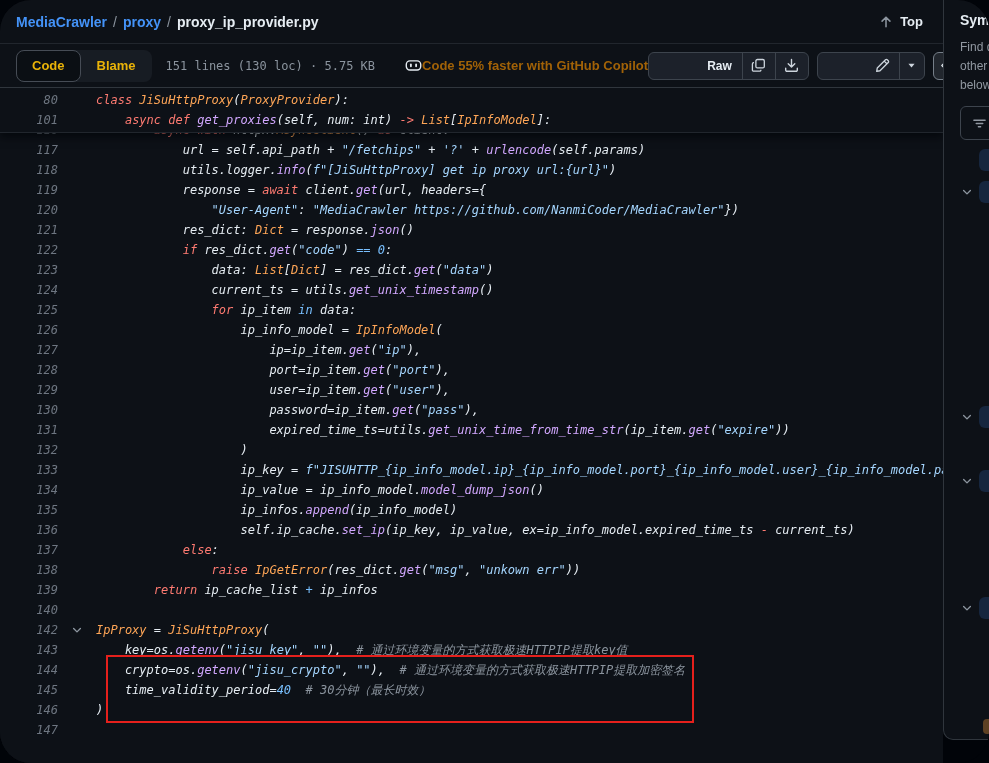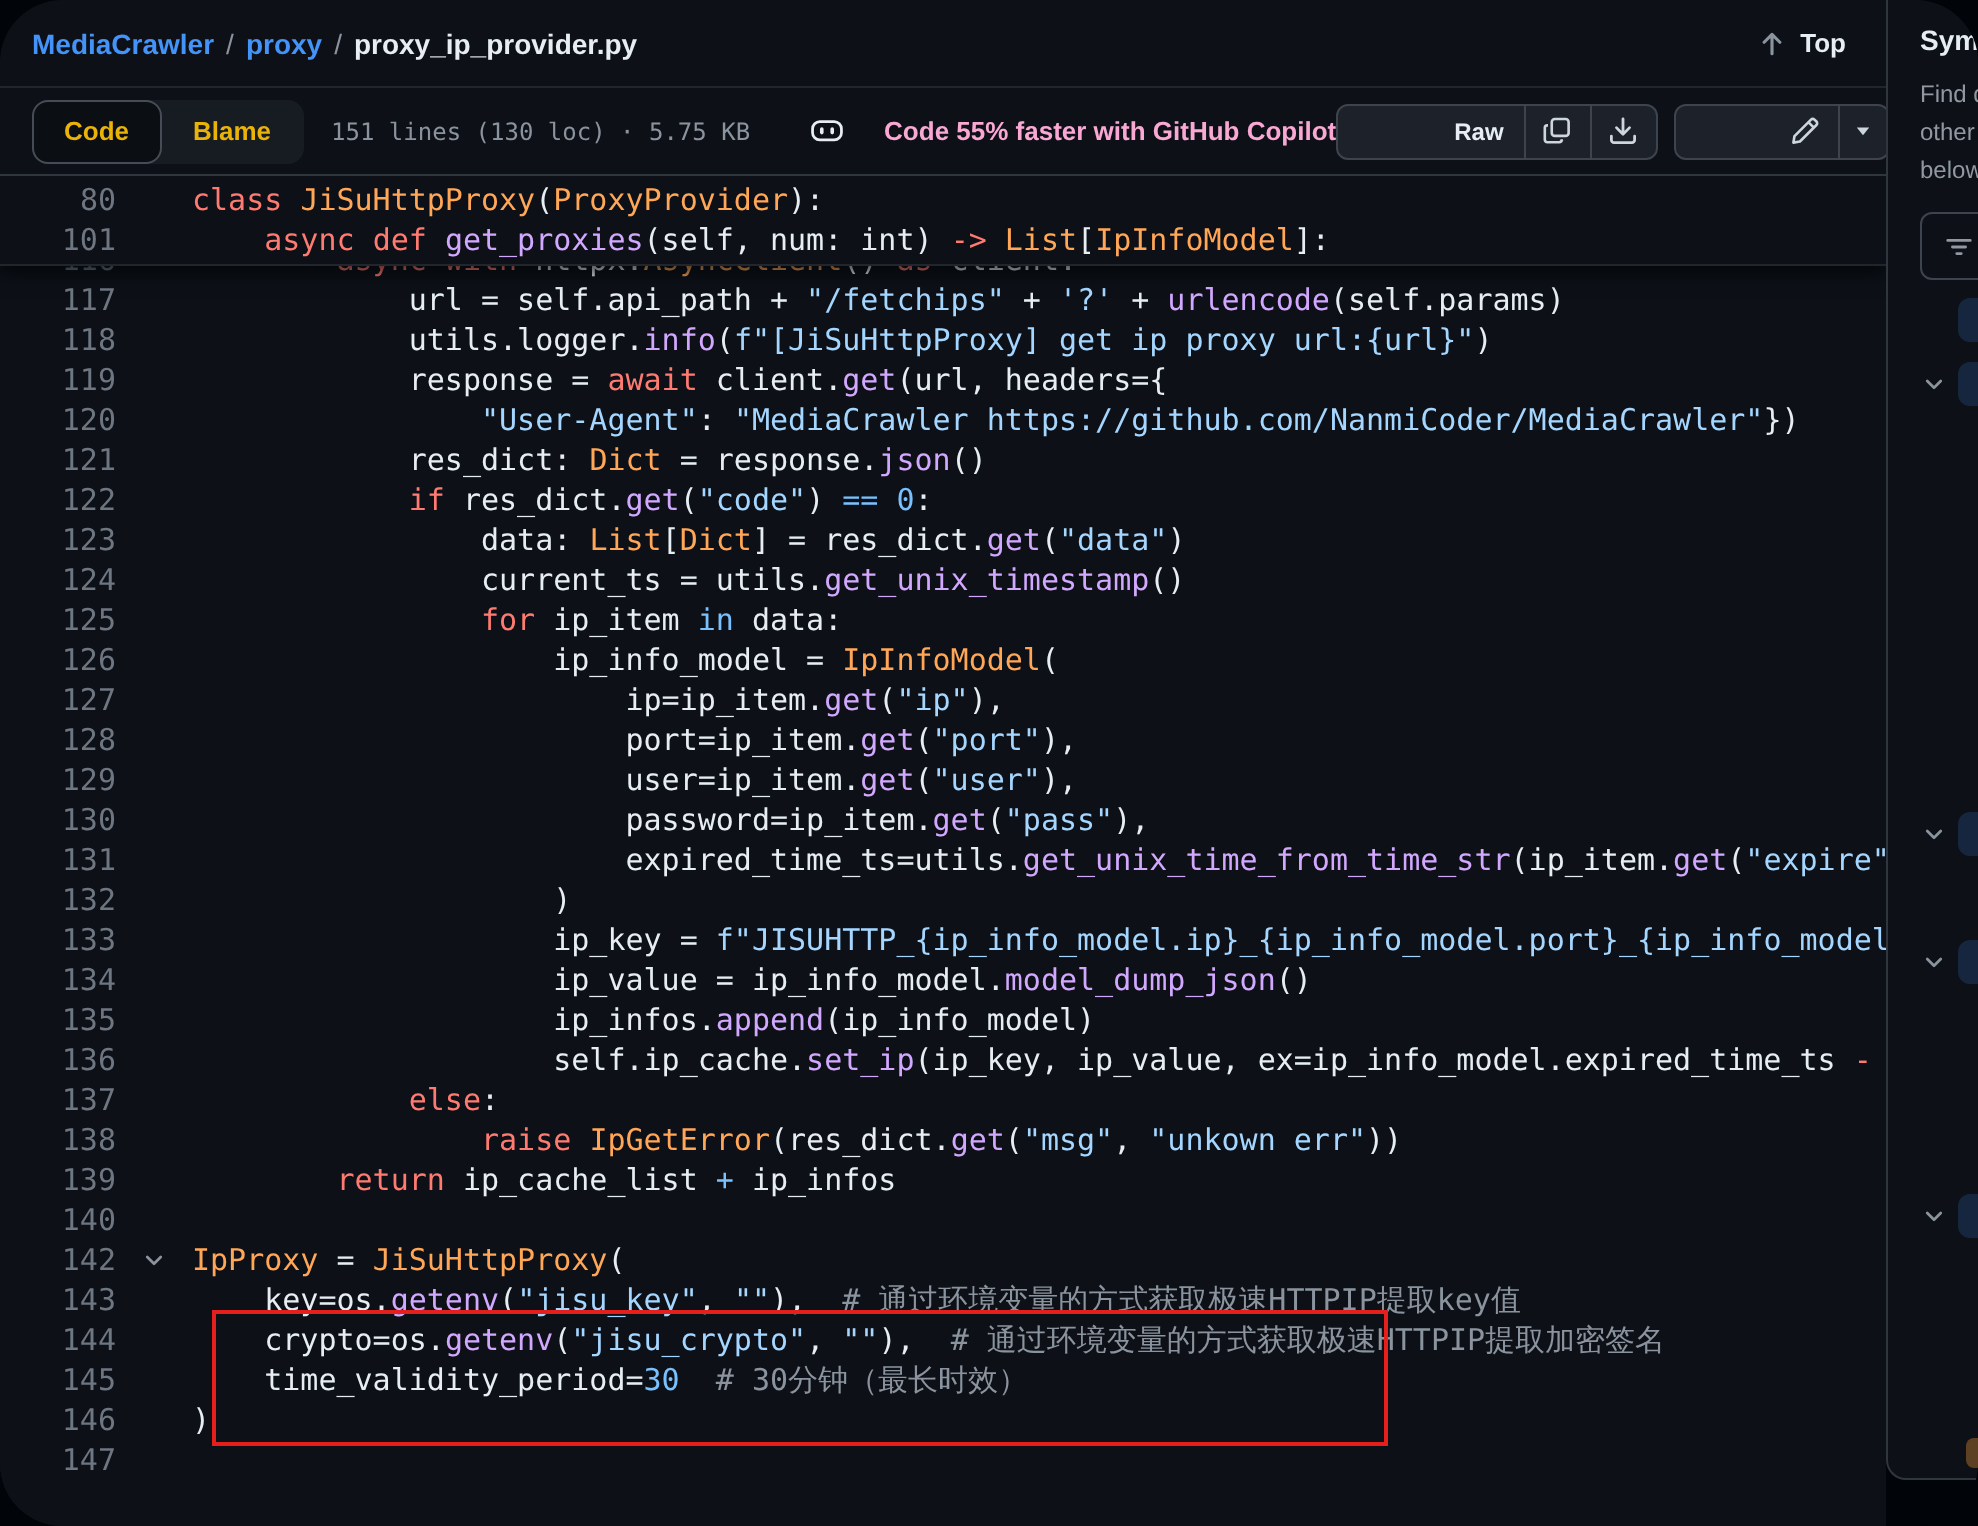--- a/index.html
+++ b/index.html
@@ -36,22 +36,22 @@
   .seg-btn {
     height:32px; padding:0 15px; border:1px solid transparent; border-radius:8px;
     background:transparent; color:#eab308; font-weight:600; font-size:13px;
     font-family:inherit; cursor:pointer;
   }
   .seg-btn.active { background:#0b0f14; border-color:#464c55; }
   .meta {
     margin-left:14px; color:#8b949e; font-size:12px;
     font-family:"DejaVu Sans Mono", monospace; white-space:nowrap;
   }
-  .copilot { margin-left:30px; display:flex; align-items:center; gap:20px;
-    font-size:13px; font-weight:600; color:#f9a8d4; white-space:nowrap; }
+  .copilot { margin-left:30px; display:flex; align-items:center; gap:0;
+    font-size:13px; font-weight:600; color:#a16207; white-space:nowrap; }
   .right-actions { margin-left:auto; display:flex; align-items:center; gap:8px; }
   .btn-group {
     display:flex; align-items:stretch; height:28px;
     border:1px solid #3d444d; border-radius:6px; overflow:hidden; background:#1c212a;padding-left:48px;
   }
   .gbtn {
     display:flex; align-items:center; justify-content:center;
     background:transparent; border:0; color:#e6edf3; cursor:pointer;
     font-family:inherit; font-size:12px; font-weight:600; padding:0 10px;
   }
@@ -60,21 +60,21 @@
   .gbtn.narrow { width:25px; padding:0; }
   .sym-toggle {
     width:29px; height:28px; display:flex; align-items:center; justify-content:center;
     background:#22272e; border:1px solid #767f89; border-radius:6px; cursor:pointer;
   }
   
   .code-area { position:relative; flex:1; overflow:hidden; background:#0d1117; }
   .code-body { position:absolute; top:0; left:0; right:0; padding-top:32px; }
   .code-row {
     display:flex; height:20px; line-height:20px;
-    font-family:"DejaVu Sans Mono", monospace; font-size:15px; white-space:pre;
+    font-family:"DejaVu Sans Mono", monospace; font-size:12px; white-space:pre;font-style:italic;
   }
   .ln { width:58px; flex:none; text-align:right; color:#6e7681; cursor:pointer; user-select:none; }
   .act { width:38px; flex:none; display:flex; align-items:center; justify-content:center; }
   pre.code { margin:0; flex:1; overflow:hidden; font:inherit; }
   .tok-k  { color:#ff7b72; }
   .tok-s  { color:#a5d6ff; }
   .tok-fn { color:#d2a8ff; }
   .tok-ty { color:#ffa657; }
   .tok-c  { color:#79c0ff; }
   .tok-cm { color:#8b949e; }
@@ -208,21 +208,21 @@
           <div class="code-row"><span class="ln">136</span><span class="act"></span><pre class="code"><span class="tok-tx">                    self.ip_cache.</span><span class="tok-fn">set_ip</span><span class="tok-tx">(ip_key, ip_value, ex=ip_info_model.expired_time_ts </span><span class="tok-k">-</span><span class="tok-tx"> current_ts)</span></pre></div>
           <div class="code-row"><span class="ln">137</span><span class="act"></span><pre class="code"><span class="tok-tx">            </span><span class="tok-k">else</span><span class="tok-tx">:</span></pre></div>
           <div class="code-row"><span class="ln">138</span><span class="act"></span><pre class="code"><span class="tok-tx">                </span><span class="tok-k">raise</span><span class="tok-tx"> </span><span class="tok-ty">IpGetError</span><span class="tok-tx">(res_dict.</span><span class="tok-fn">get</span><span class="tok-tx">(</span><span class="tok-s">"msg"</span><span class="tok-tx">, </span><span class="tok-s">"unkown err"</span><span class="tok-tx">))</span></pre></div>
           <div class="code-row"><span class="ln">139</span><span class="act"></span><pre class="code"><span class="tok-tx">        </span><span class="tok-k">return</span><span class="tok-tx"> ip_cache_list </span><span class="tok-c">+</span><span class="tok-tx"> ip_infos</span></pre></div>
           <div class="code-row"><span class="ln">140</span><span class="act"></span><pre class="code"></pre></div>
           <div class="code-row"><span class="ln">142</span><span class="act"><svg width="12" height="12" viewBox="0 0 16 16" fill="none" stroke="#8b949e" stroke-width="1.8" stroke-linecap="round" stroke-linejoin="round">
                 <path d="M3.5 6l4.5 4.5L12.5 6"></path>
               </svg></span><pre class="code"><span class="tok-ty">IpProxy</span><span class="tok-tx"> = </span><span class="tok-ty">JiSuHttpProxy</span><span class="tok-tx">(</span></pre></div>
           <div class="code-row"><span class="ln">143</span><span class="act"></span><pre class="code"><span class="tok-tx">    key=os.</span><span class="tok-fn">getenv</span><span class="tok-tx">(</span><span class="tok-s">"jisu_key"</span><span class="tok-tx">, </span><span class="tok-s">""</span><span class="tok-tx">),  </span><span class="tok-cm"># 通过环境变量的方式获取极速HTTPIP提取key值</span></pre></div>
           <div class="code-row"><span class="ln">144</span><span class="act"></span><pre class="code"><span class="tok-tx">    crypto=os.</span><span class="tok-fn">getenv</span><span class="tok-tx">(</span><span class="tok-s">"jisu_crypto"</span><span class="tok-tx">, </span><span class="tok-s">""</span><span class="tok-tx">),  </span><span class="tok-cm"># 通过环境变量的方式获取极速HTTPIP提取加密签名</span></pre></div>
-          <div class="code-row"><span class="ln">145</span><span class="act"></span><pre class="code"><span class="tok-tx">    time_validity_period=</span><span class="tok-c">30</span><span class="tok-tx">  </span><span class="tok-cm"># 30分钟（最长时效）</span></pre></div>
+          <div class="code-row"><span class="ln">145</span><span class="act"></span><pre class="code"><span class="tok-tx">    time_validity_period=</span><span class="tok-c">40</span><span class="tok-tx">  </span><span class="tok-cm"># 30分钟（最长时效）</span></pre></div>
           <div class="code-row"><span class="ln">146</span><span class="act"></span><pre class="code"><span class="tok-tx">)</span></pre></div>
           <div class="code-row"><span class="ln">147</span><span class="act"></span><pre class="code"></pre></div>
         </div>
       <div class="red-box"></div>
       <div class="sticky" id="sticky-lines">
           <div class="code-row"><span class="ln">80</span><span class="act"></span><pre class="code"><span class="tok-k">class</span><span class="tok-tx"> </span><span class="tok-ty">JiSuHttpProxy</span><span class="tok-tx">(</span><span class="tok-ty">ProxyProvider</span><span class="tok-tx">):</span></pre></div>
           <div class="code-row"><span class="ln">101</span><span class="act"></span><pre class="code"><span class="tok-tx">    </span><span class="tok-k">async</span><span class="tok-tx"> </span><span class="tok-k">def</span><span class="tok-tx"> </span><span class="tok-fn">get_proxies</span><span class="tok-tx">(self, num: int) </span><span class="tok-k">-&gt;</span><span class="tok-tx"> </span><span class="tok-ty">List</span><span class="tok-tx">[</span><span class="tok-ty">IpInfoModel</span><span class="tok-tx">]:</span></pre></div>
         </div>
     </div>
   </div>

